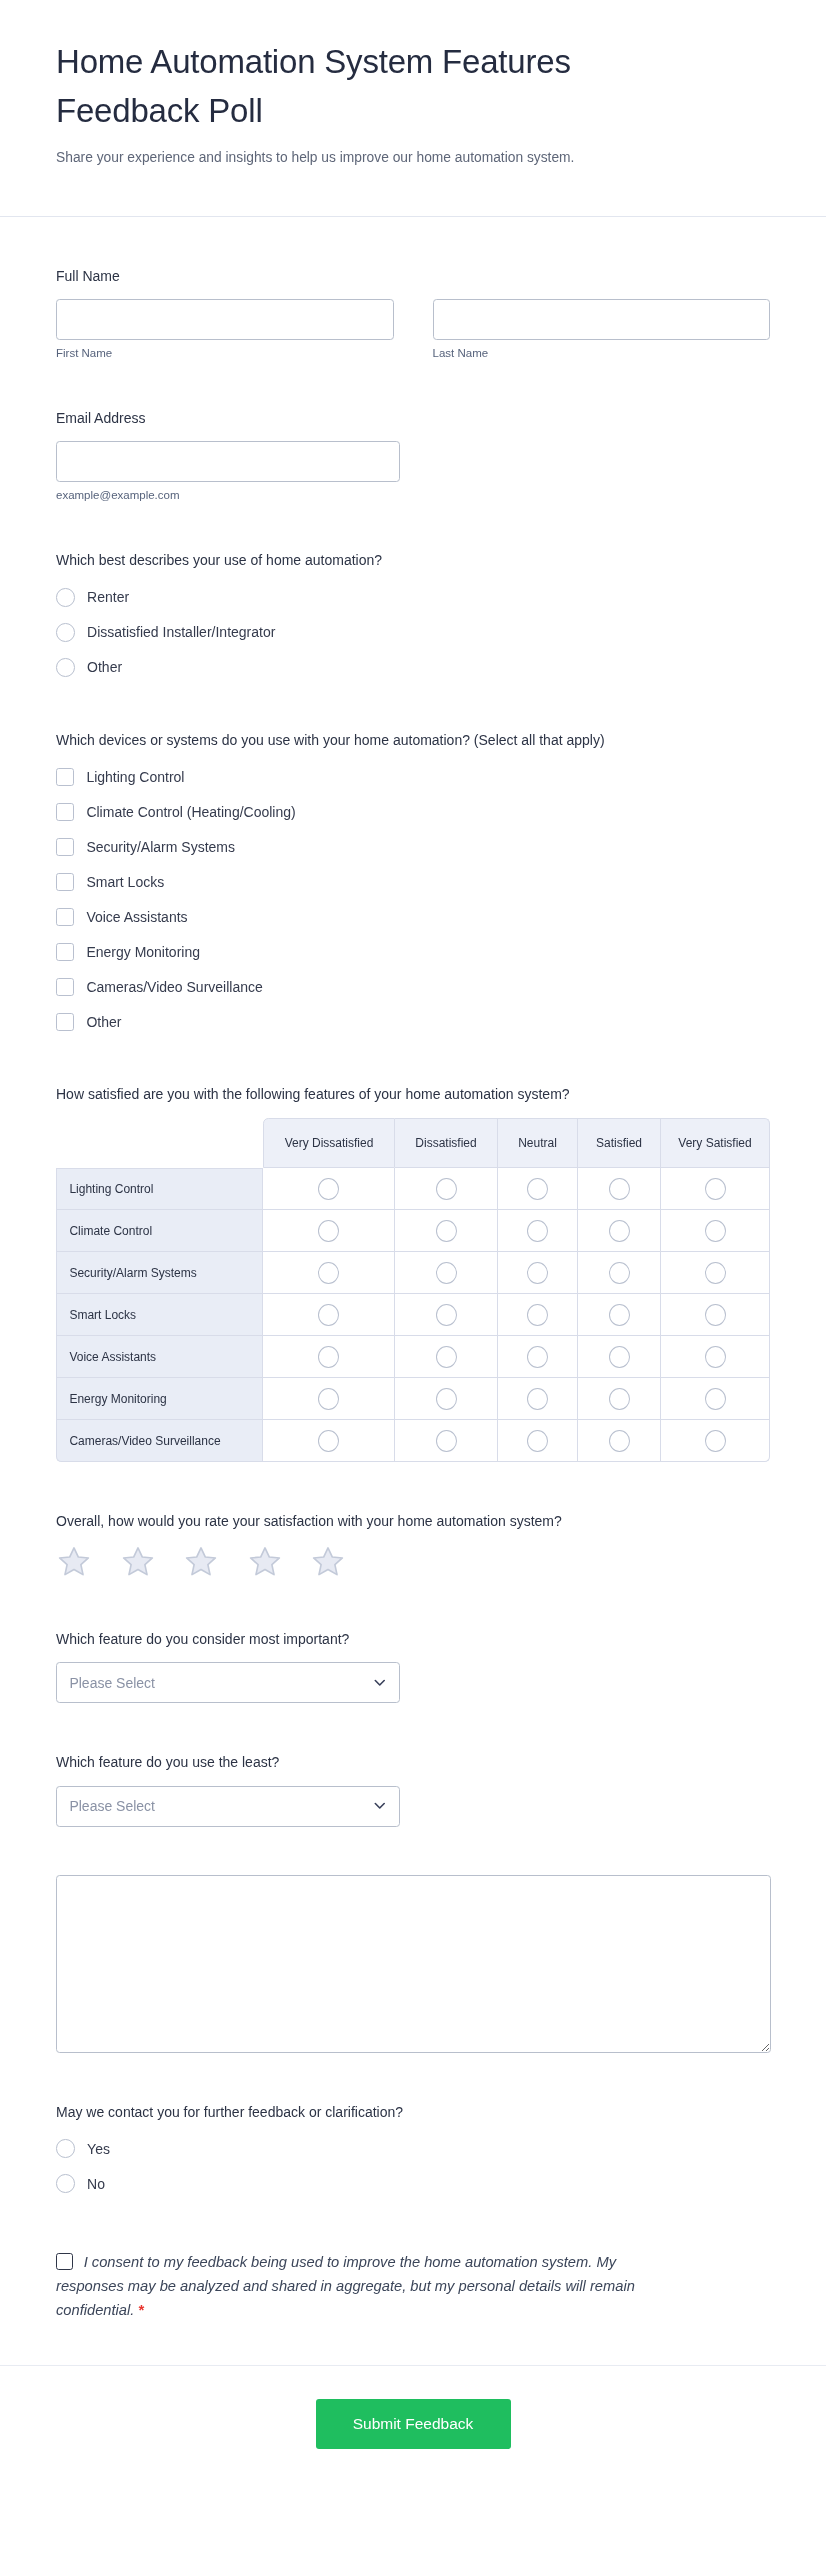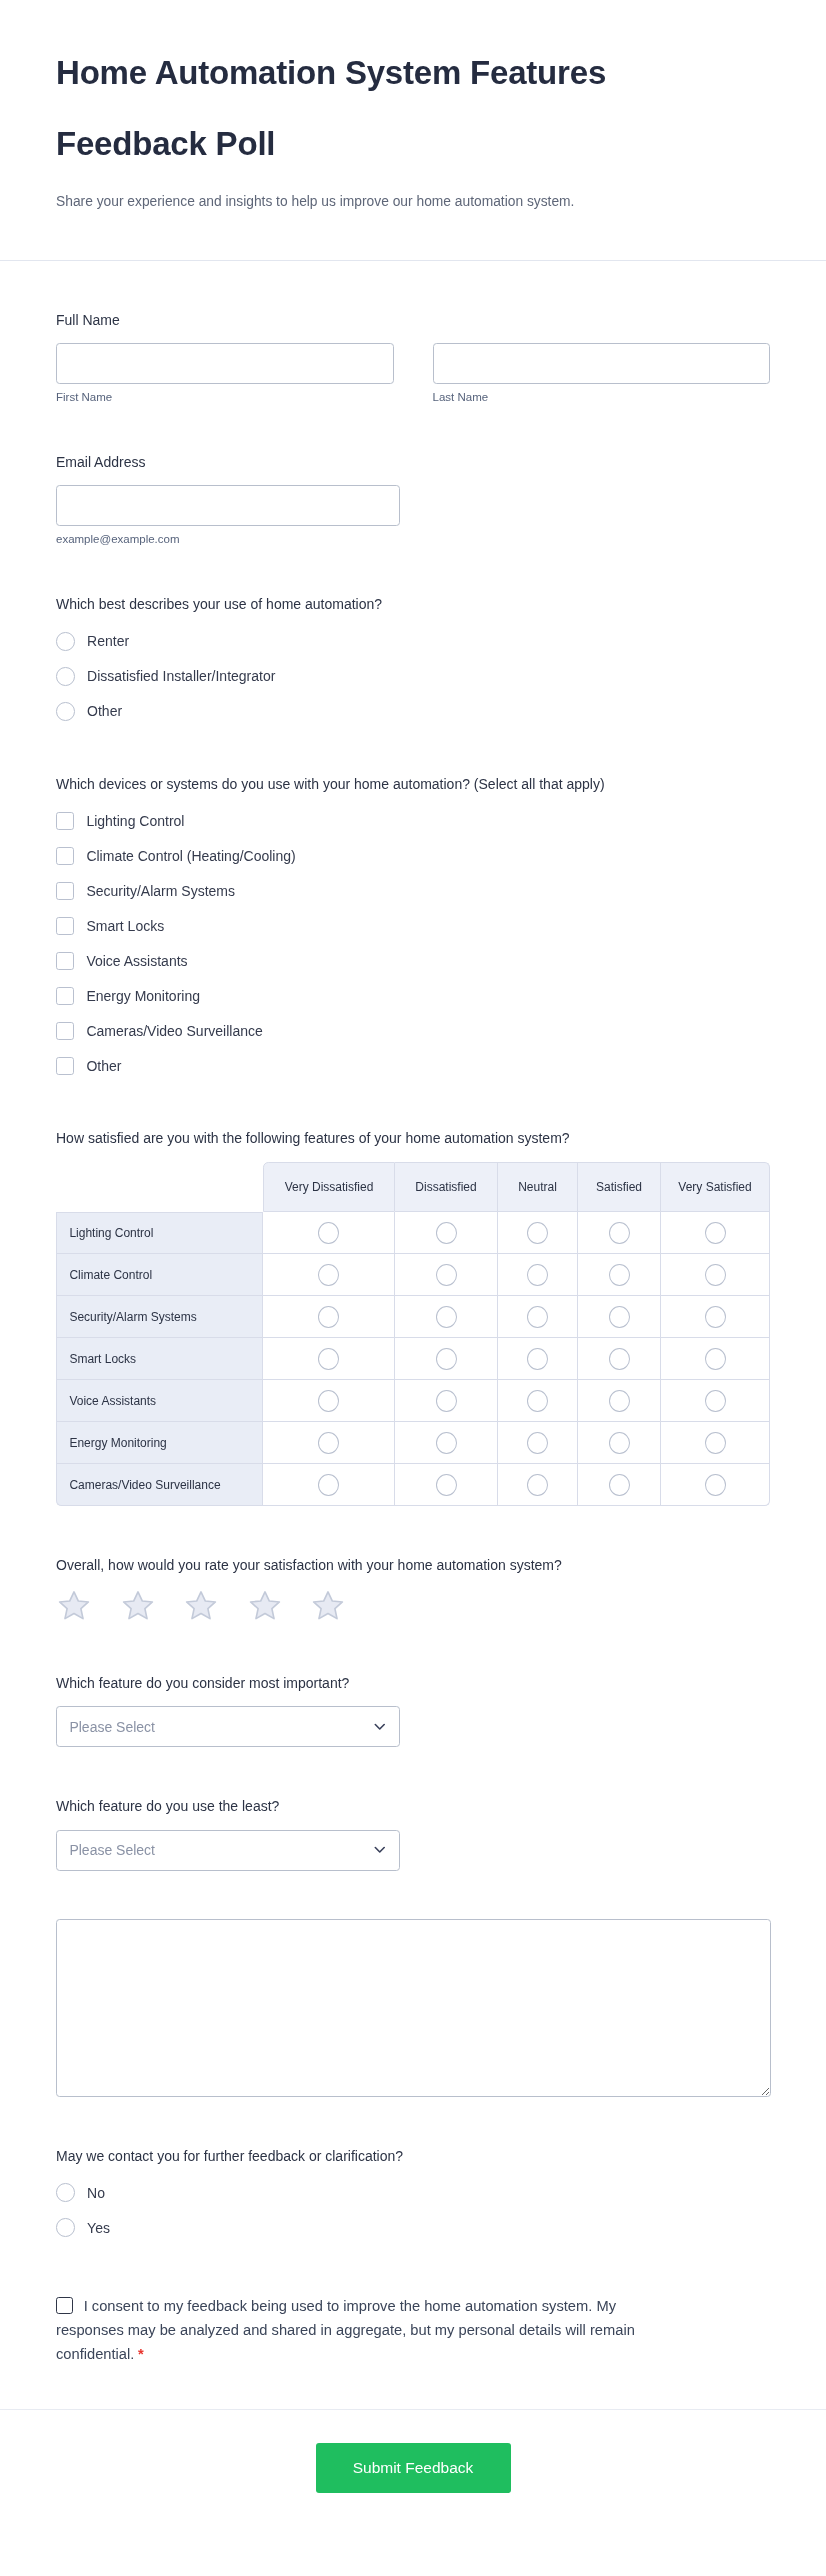--- a/index.html
+++ b/index.html
@@ -8,22 +8,22 @@
     width: 826px;
     font-family: "Liberation Sans", sans-serif;
     color: #2c3345;
   }
   .page { width: 826px; }
 
   
   header { padding: 37px 56px 0 56px; }
   h1 {
     font-size: 33px;
-    line-height: 71px;
-    font-weight: 700;
+    line-height: 49px;
+    font-weight: 400;
     color: #252c40;
     max-width: 622px;
     letter-spacing: -0.2px;
   }
   .subtitle {
     margin-top: 11.5px;
     font-size: 13.8px;
     line-height: 21px;
     color: #5e6678;
   }
@@ -173,21 +173,21 @@
     font-size: 14px;
     color: #2c3345;
     padding: 9px 10.7px;
     outline: none;
     resize: both;
     display: block;
   }
 
   
   .consent { margin-top: 53px; max-width: 622px; }
-  .consent p { font-size: 14.7px; line-height: 24px; color: #3b4559; }
+  .consent p { font-size: 14.7px; line-height: 24px; color: #3b4559; font-style: italic; }
   .consent-box {
     width: 17px; height: 17px;
     border: 1.8px solid #2f3648;
     border-radius: 2.7px;
     background: #fff;
     display: inline-block;
     vertical-align: -2.7px;
     margin-right: 10.7px;
     cursor: pointer;
   }
@@ -415,25 +415,25 @@
 
     <section class="field">
       <textarea class="textarea" style=""></textarea>
     </section>
 
     <section class="field">
       <div class="q-label">May we contact you for further feedback or clarification?</div>
       <div class="options">
         <div class="option">
           <span class="radio"></span>
+          <span class="opt-label">Yes</span>
+        </div>
+        <div class="option">
+          <span class="radio"></span>
           <span class="opt-label">No</span>
-        </div>
-        <div class="option">
-          <span class="radio"></span>
-          <span class="opt-label">Yes</span>
         </div>
       </div>
     </section>
 
     <section class="consent">
       <p>
         <span class="consent-box"></span><span>I consent to my feedback being used to improve the home automation system. My responses may be analyzed and shared in aggregate, but my personal details will remain confidential.</span><span class="req">*</span>
       </p>
     </section>
 

